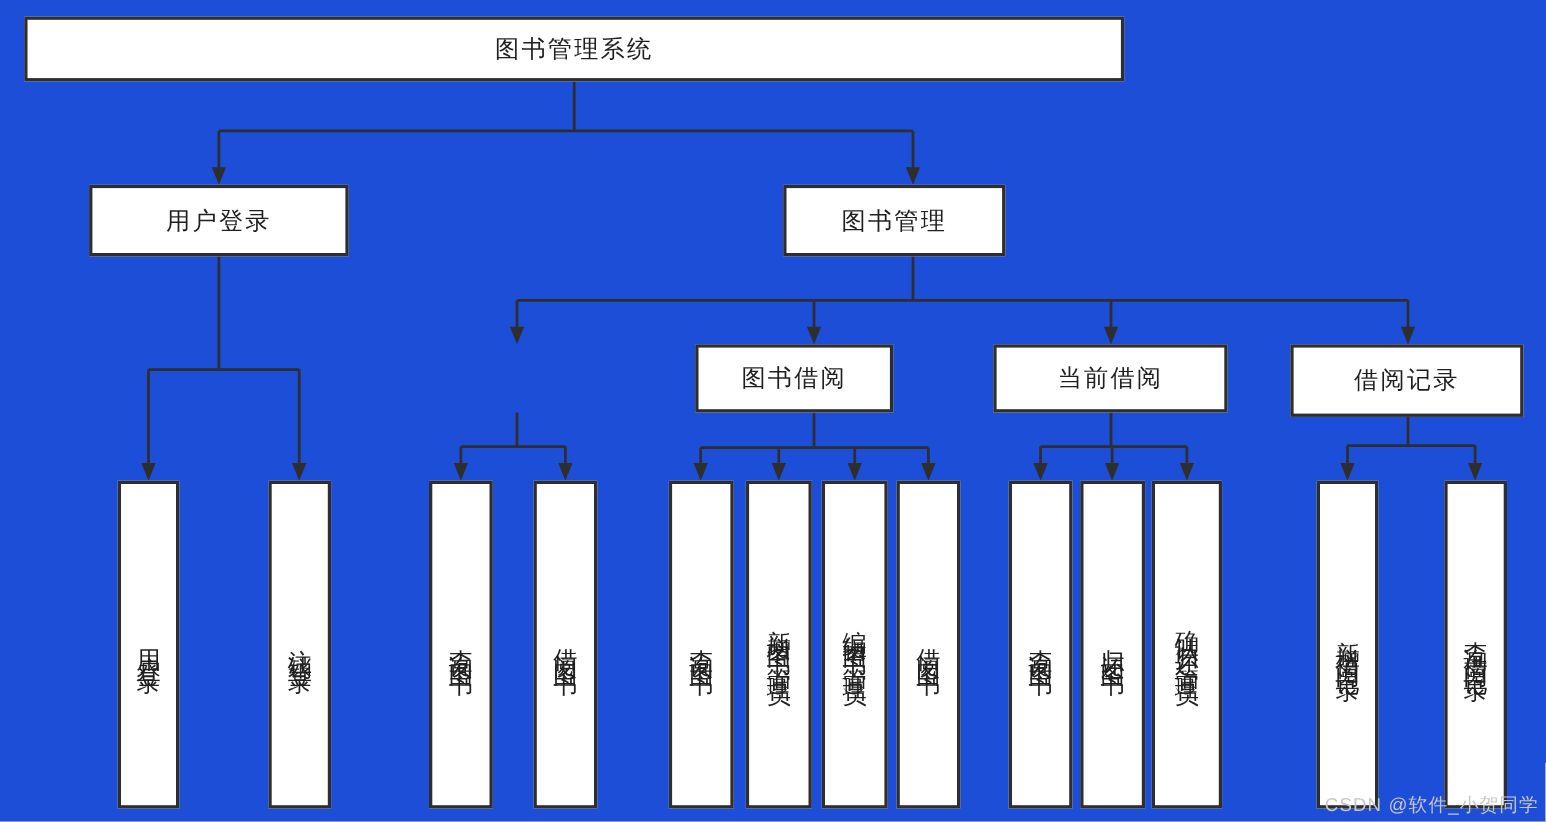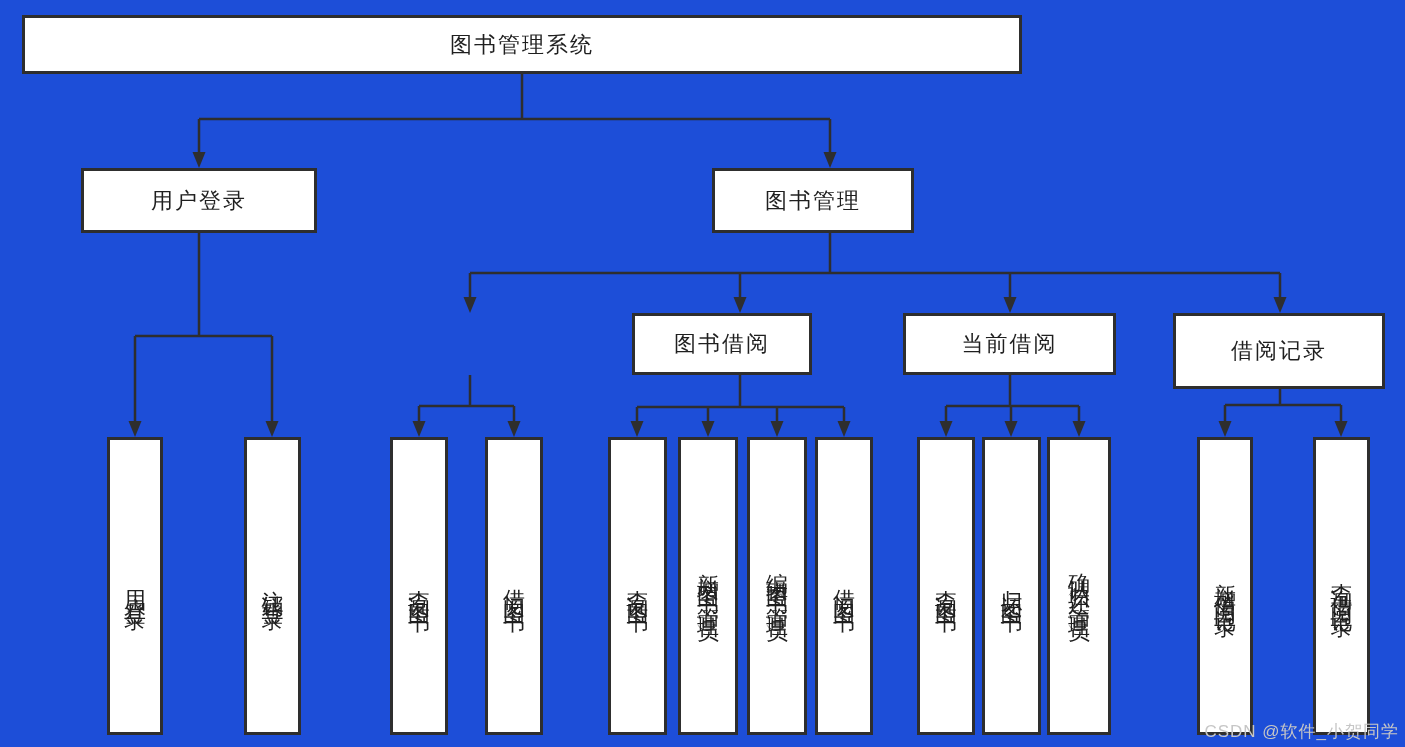--- a/index.html
+++ b/index.html
@@ -104,21 +104,21 @@
   <div class="node" style="left:712px; top:168px; width:202px; height:65px;">
     <span class="hlabel">图书管理</span>
   </div>
 
   <div class="node" style="left:632px; top:313px; width:180px; height:62px;">
     <span class="hlabel">图书借阅</span>
   </div>
   <div class="node" style="left:903px; top:313px; width:213px; height:62px;">
     <span class="hlabel">当前借阅</span>
   </div>
-  <div class="node" style="left:1173px; top:313px; width:212px; height:76px;">
+  <div class="node" style="left:1173px; top:313px; width:212px; height:66px;">
     <span class="hlabel">借阅记录</span>
   </div>
 
   <div class="node" style="left:107px; top:437px; width:56px; height:298px;">
     <span class="vlabel">用户登录</span>
   </div>
   <div class="node" style="left:244px; top:437px; width:57px; height:298px;">
     <span class="vlabel">注销登录</span>
   </div>
 

